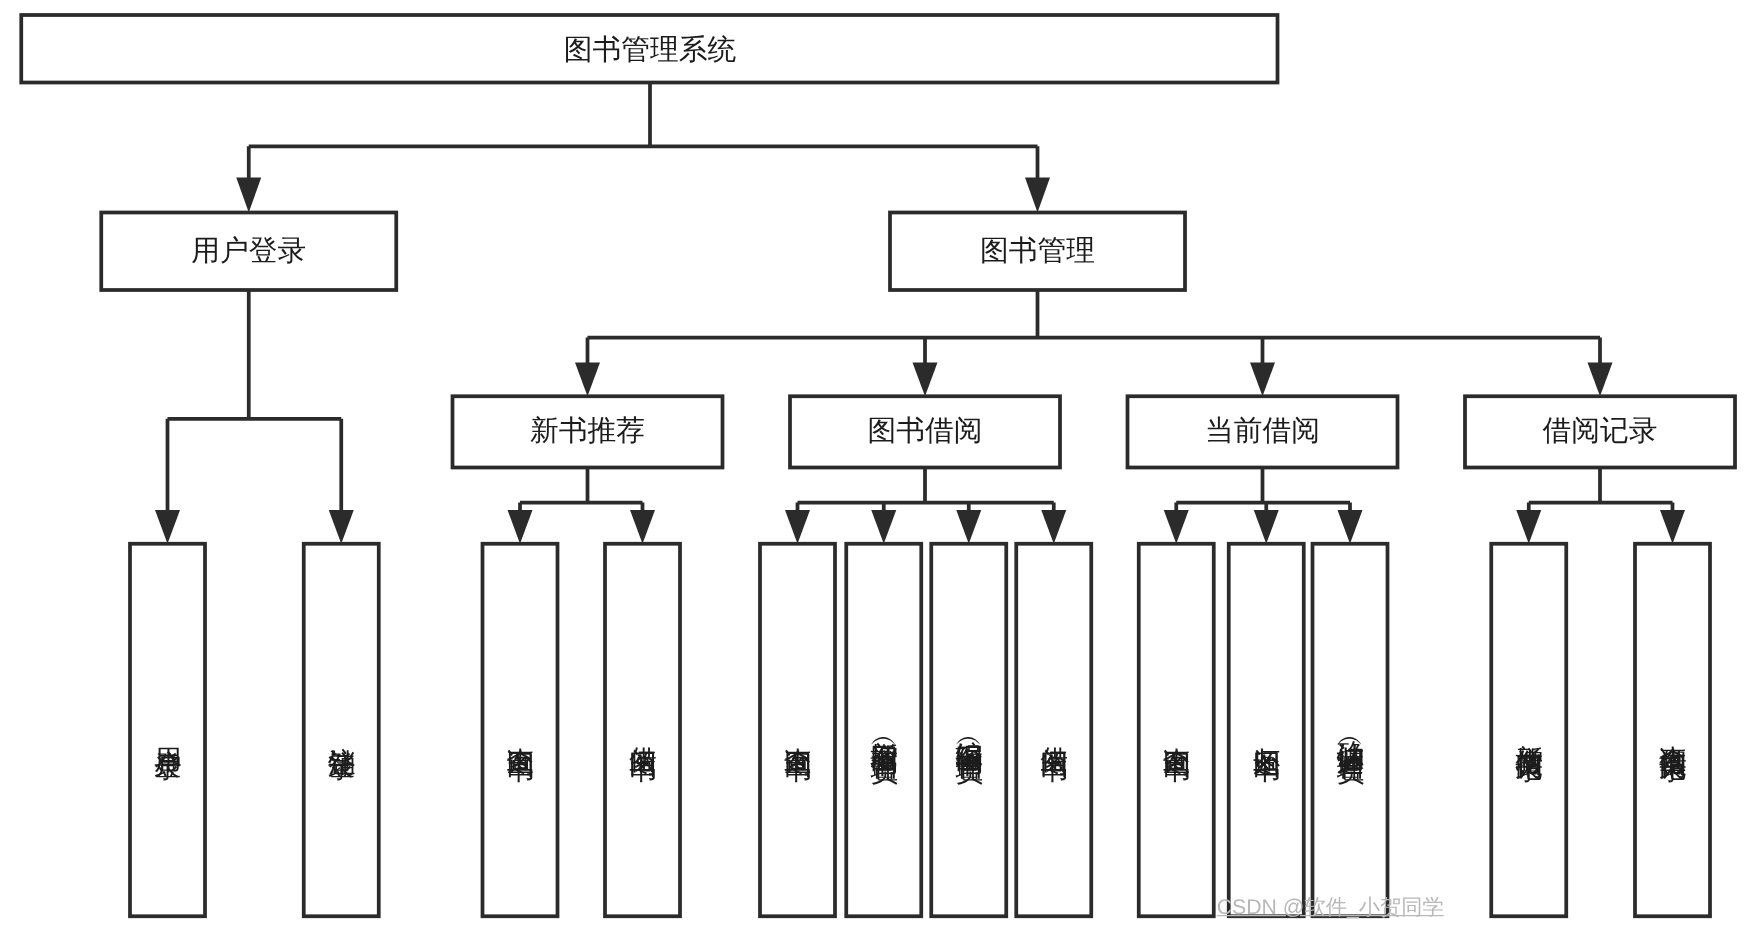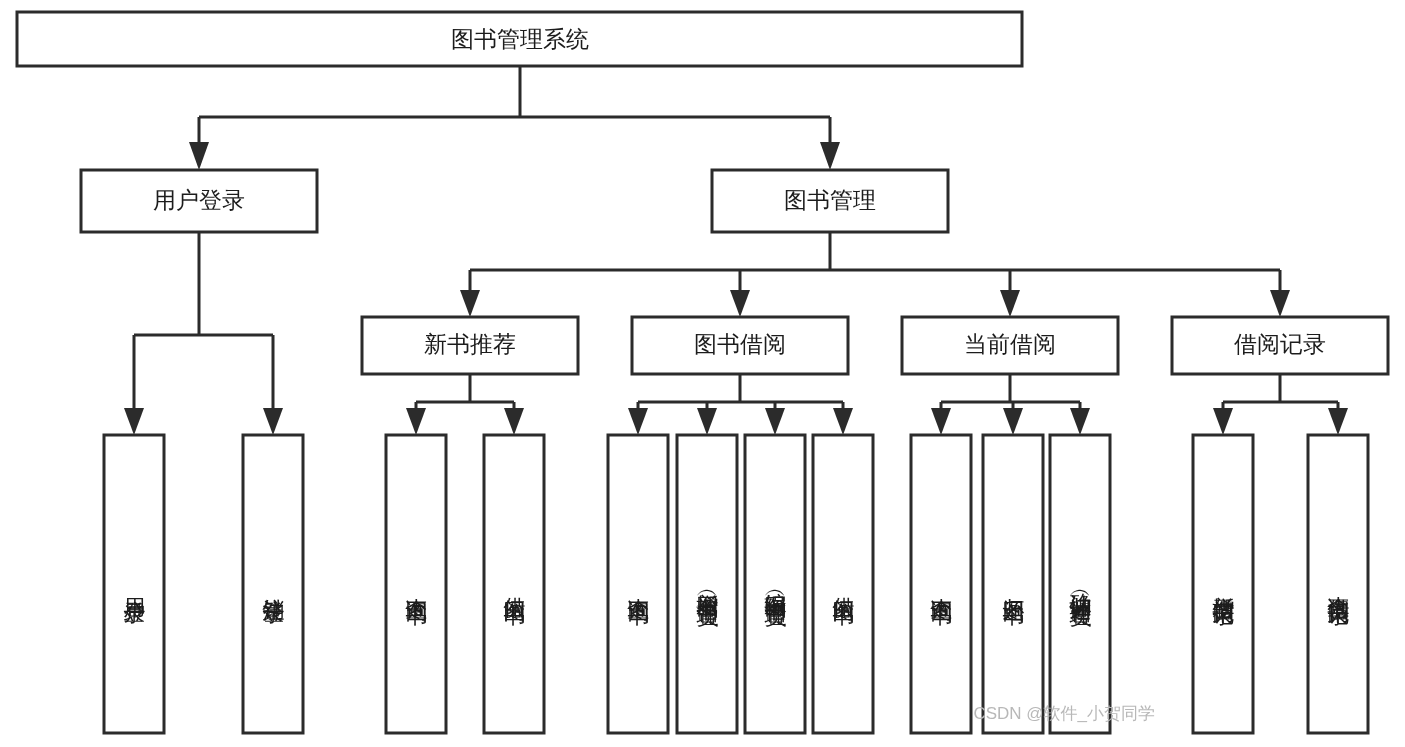--- a/index.html
+++ b/index.html
@@ -60,26 +60,27 @@
     letter-spacing: 2px;
     display: flex;
     align-items: center;
     justify-content: center;
     white-space: nowrap;
     pointer-events: none;
   }
   .watermark {
     position: absolute;
     right: 8px;
-    bottom: 22px;
+    bottom: 10px;
     font-family: "Liberation Sans", "DejaVu Sans", sans-serif;
     font-size: 17px;
     color: #b8b8b8;
     white-space: nowrap;
     user-select: none;
+    text-decoration: underline;
   }
 </style>
 </head>
 <body>
 
 <div id="diagram-root">
 
   <svg id="tree-svg" viewBox="0 0 1405 747">
 
     <g>

